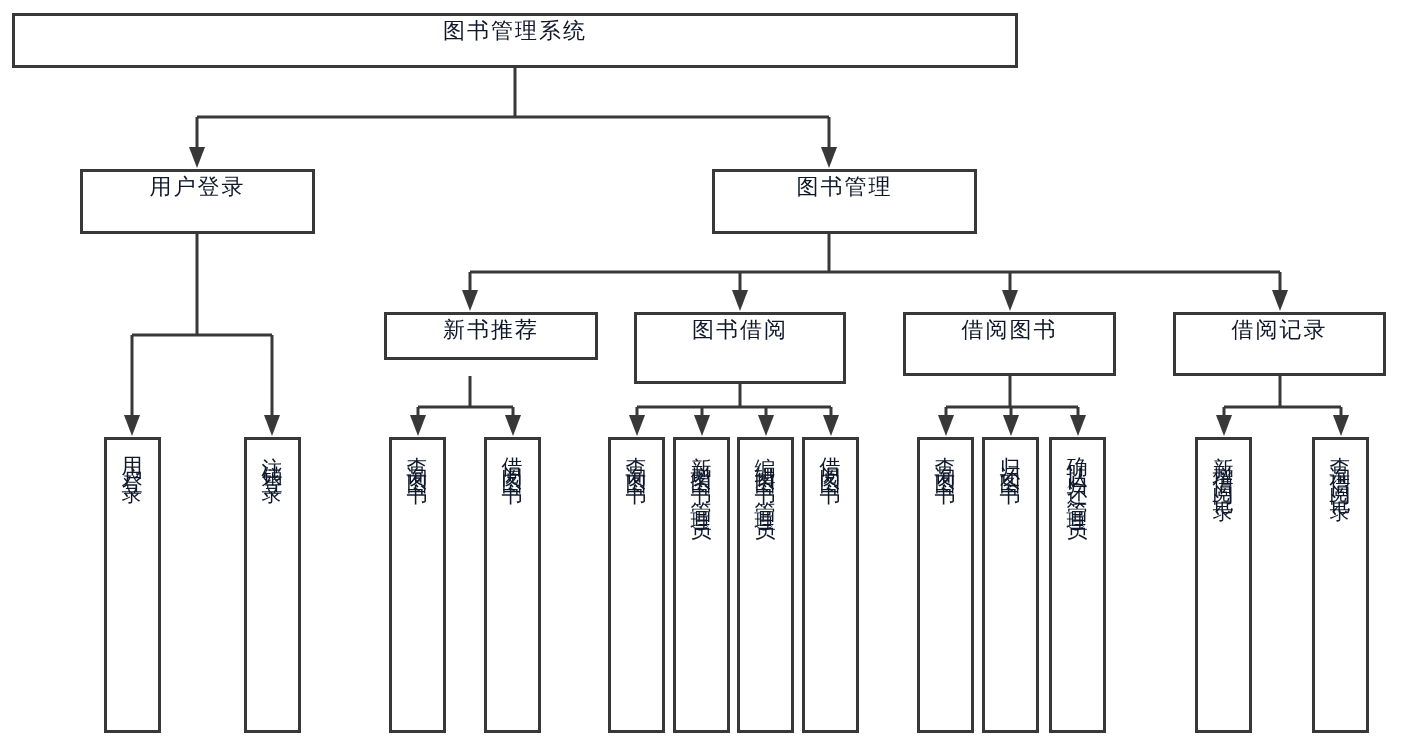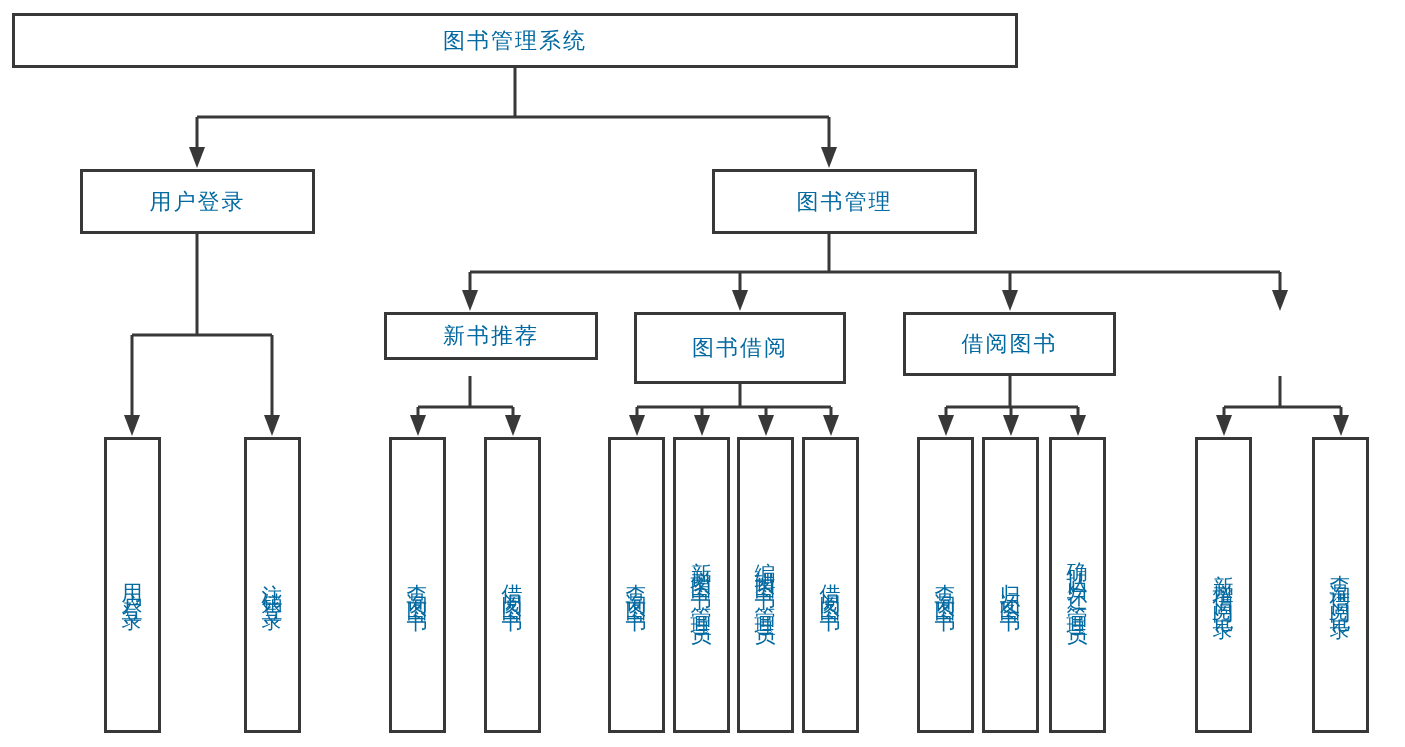--- a/index.html
+++ b/index.html
@@ -12,22 +12,22 @@
   svg.connectors {
     position: absolute; left: 0; top: 0;
     width: 1405px; height: 747px;
     pointer-events: none;
   }
   .node {
     position: absolute;
     box-sizing: border-box;
     background: #ffffff;
     border: 3px solid #383838;
-    display: flex; align-items: center; justify-content: center;
-    color: #0369a1;
+    display: flex; align-items: flex-start; justify-content: center;
+    color: #0f172a;
   }
   .hnode .hlabel {
     font-size: 22px;
     letter-spacing: 2px;
     white-space: nowrap;
   }
   .vnode { width: 57px; height: 296px; top: 437px; }
   .vnode .vlabel {
     writing-mode: vertical-rl;
     text-orientation: mixed;
@@ -115,20 +115,23 @@
 
   <div class="node hnode" style="left:384px;top:312px;width:214px;height:48px">
     <span class="hlabel">新书推荐</span>
   </div>
   <div class="node hnode" style="left:634px;top:312px;width:212px;height:72px">
     <span class="hlabel">图书借阅</span>
   </div>
   <div class="node hnode" style="left:903px;top:312px;width:213px;height:64px">
     <span class="hlabel">借阅图书</span>
   </div>
+  <div class="node hnode" style="left:1173px;top:312px;width:213px;height:64px">
+    <span class="hlabel">借阅记录</span>
+  </div>
 
   <div class="node vnode" style="left:104px">
     <span class="vlabel">用户登录</span>
   </div>
   <div class="node vnode" style="left:244px">
     <span class="vlabel">注销登录</span>
   </div>
 
   <div class="node vnode" style="left:389px">
     <span class="vlabel">查询图书</span>

